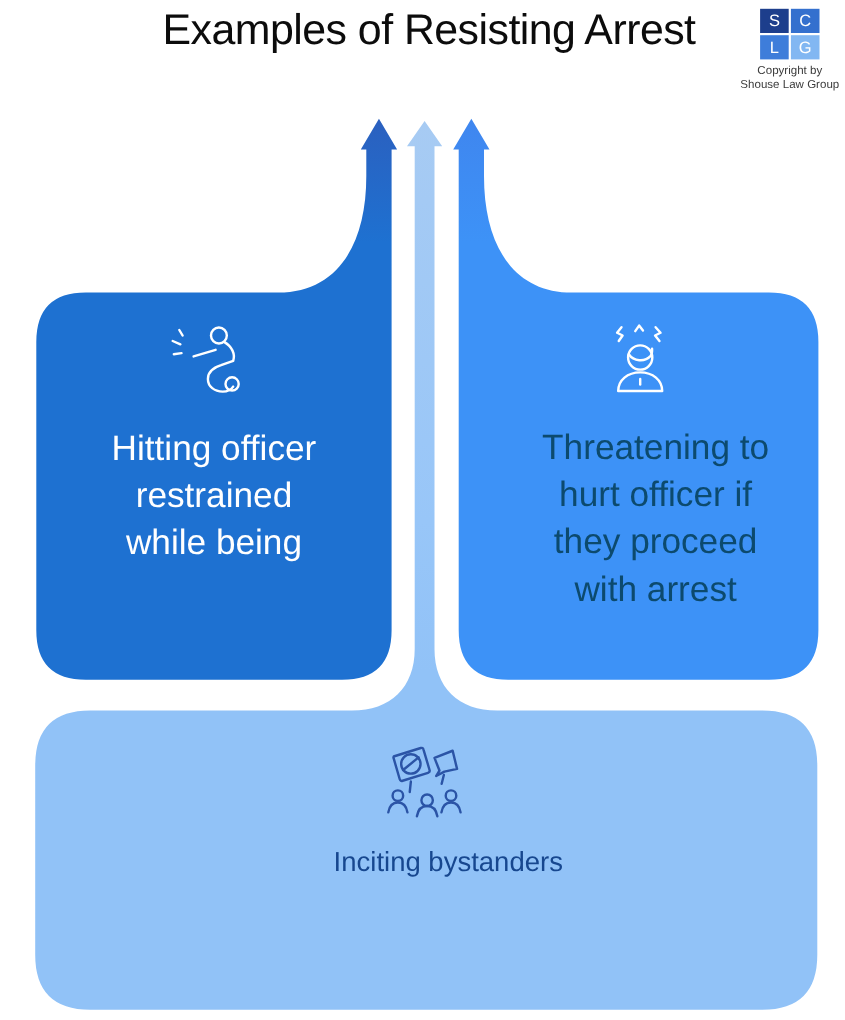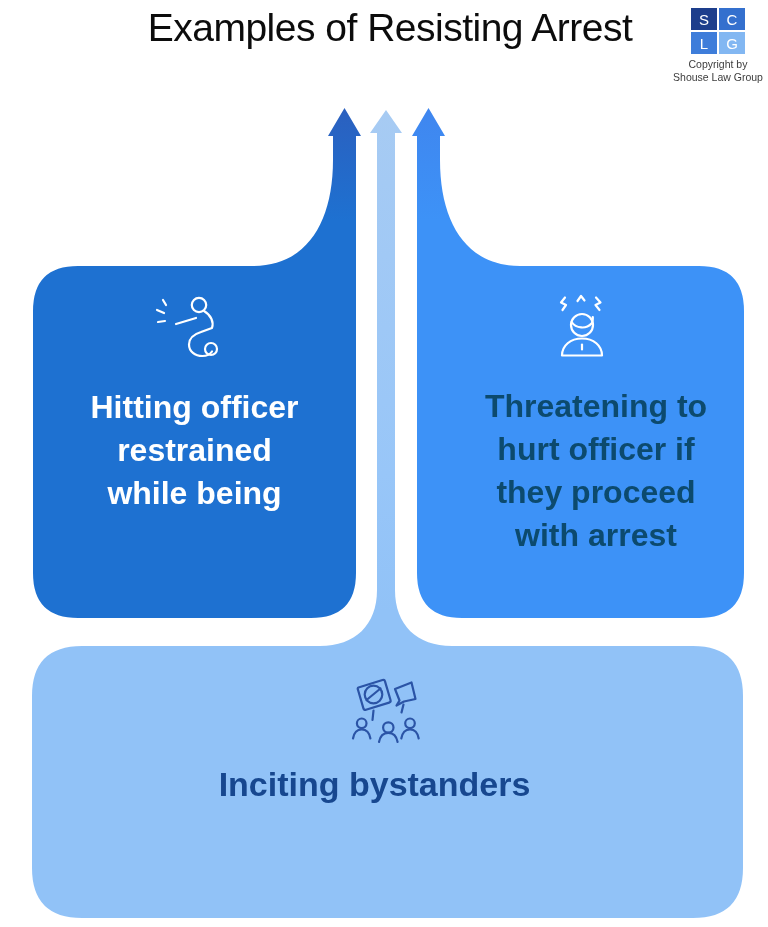--- a/index.html
+++ b/index.html
@@ -13,24 +13,24 @@
   }
   .logo{position:absolute;top:8px;left:691px;width:54px;}
   .logo-grid{display:grid;grid-template-columns:26px 26px;grid-auto-rows:22px;gap:2px;}
   .logo-sq{display:flex;align-items:center;justify-content:center;color:#ffffff;font-size:15px;font-weight:400;}
   .sq-s{background:#1d3e8c}.sq-c{background:#3470ce}.sq-l{background:#3e7dda}.sq-g{background:#82b7f2}
   .copyright{
     position:absolute;top:58px;left:666px;width:104px;text-align:center;
     font-size:10.5px;line-height:12.5px;color:#3c3c3c;
   }
   .shapes{position:absolute;left:0;top:0;}
-  .card-text{position:absolute;text-align:center;font-weight:700;}
+  .card-text{position:absolute;text-align:center;font-weight:400;}
   .card-text.left{left:33px;width:323px;top:386px;font-size:32px;line-height:43px;color:#ffffff;}
   .card-text.right{left:417px;width:358px;top:385px;font-size:32px;line-height:43px;color:#0c4a6e;text-align:center;}
-  .card-text.bottom{left:15px;width:719px;top:762px;font-size:34px;line-height:44px;color:#17478f;}
+  .card-text.bottom{left:48px;width:719px;top:762px;font-size:25px;line-height:44px;color:#17478f;}
   .icon{position:absolute;}
   .icon.punch{left:152px;top:294px;}
   .icon.angry{left:553px;top:292px;}
   .icon.crowd{left:347px;top:671px;}
   .icon svg{display:block;}
 </style>
 </head>
 <body>
 
 <div class="canvas">

